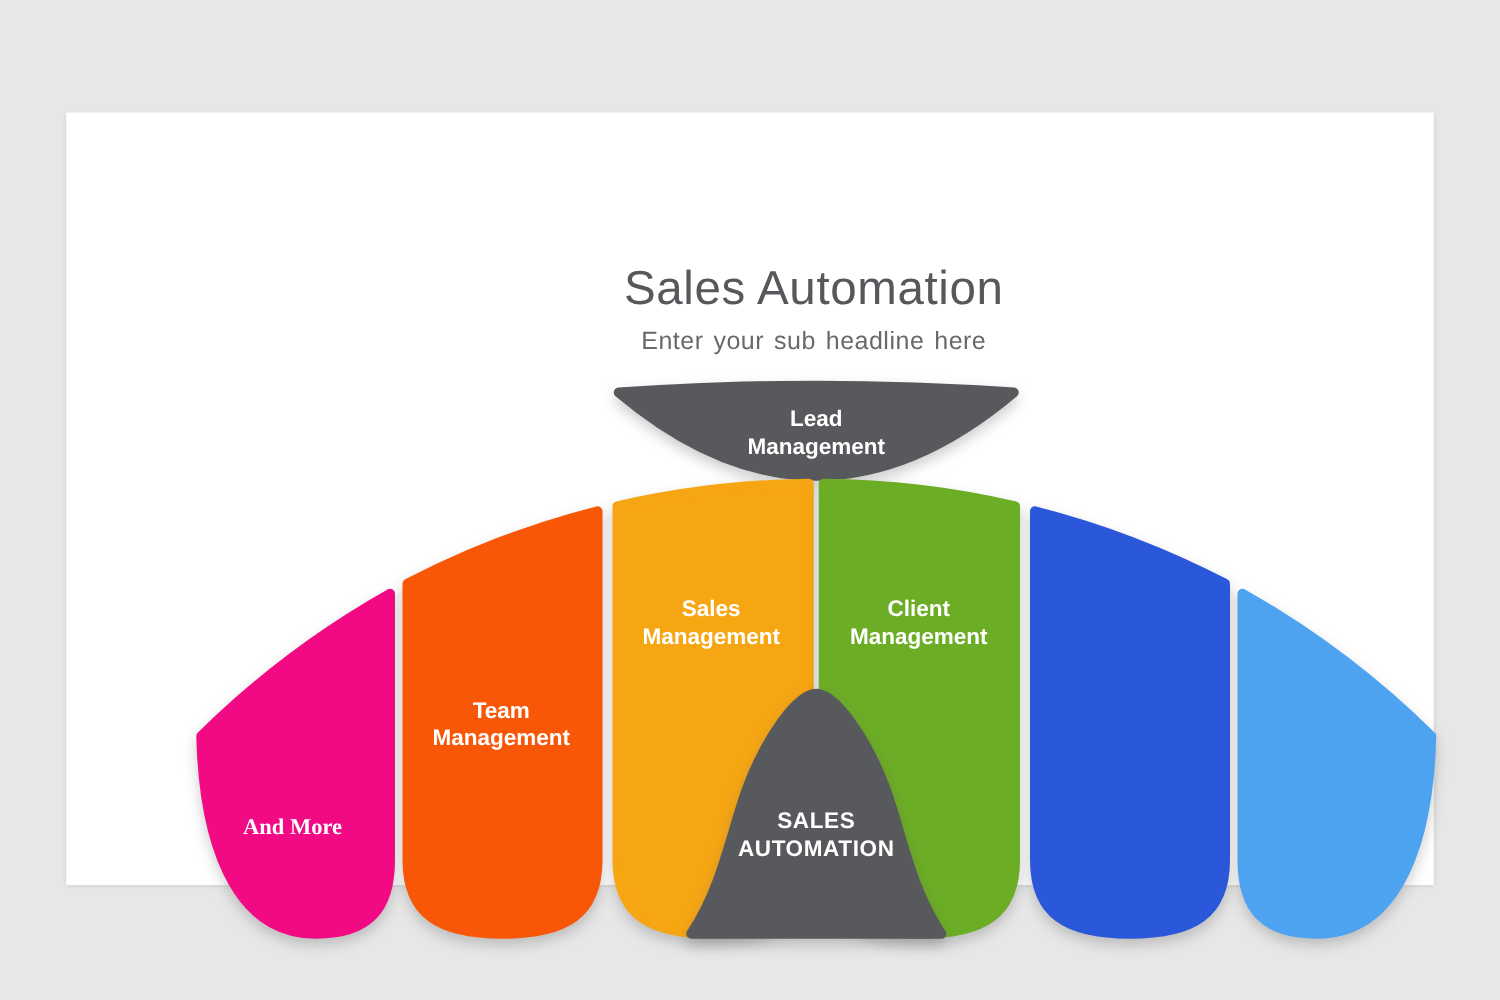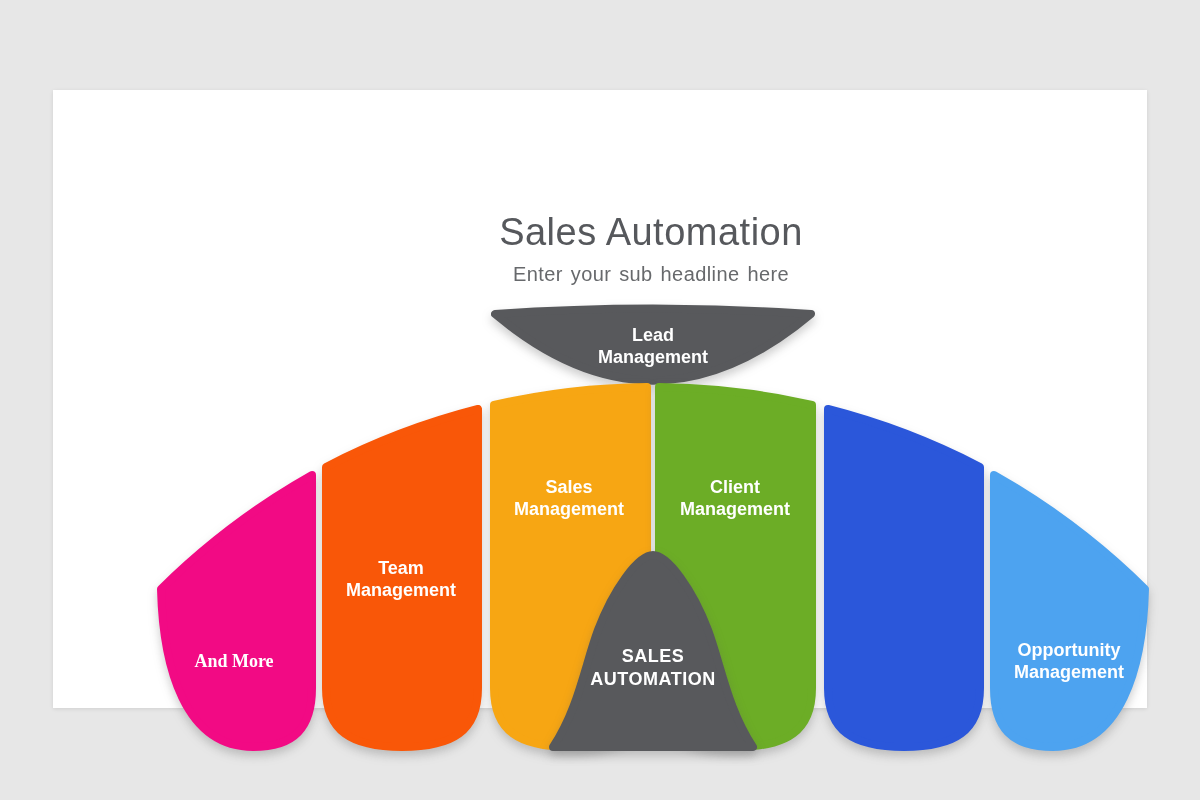--- a/index.html
+++ b/index.html
@@ -111,17 +111,16 @@
     </svg>
 
     <h1 class="slide-title">Sales Automation</h1>
     <p class="slide-subtitle">Enter your sub headline here</p>
 
     <div class="seg-label lead">Lead Management</div>
     <div class="seg-label more">And More</div>
     <div class="seg-label team">Team Management</div>
     <div class="seg-label task">Sales Management</div>
     <div class="seg-label client">Client Management</div>
-    <div class="seg-label opportunity">Opportunity Management</div>
     <div class="seg-label core">SALES AUTOMATION</div>
 
   </div>
 </div>
 
 </body></html>

